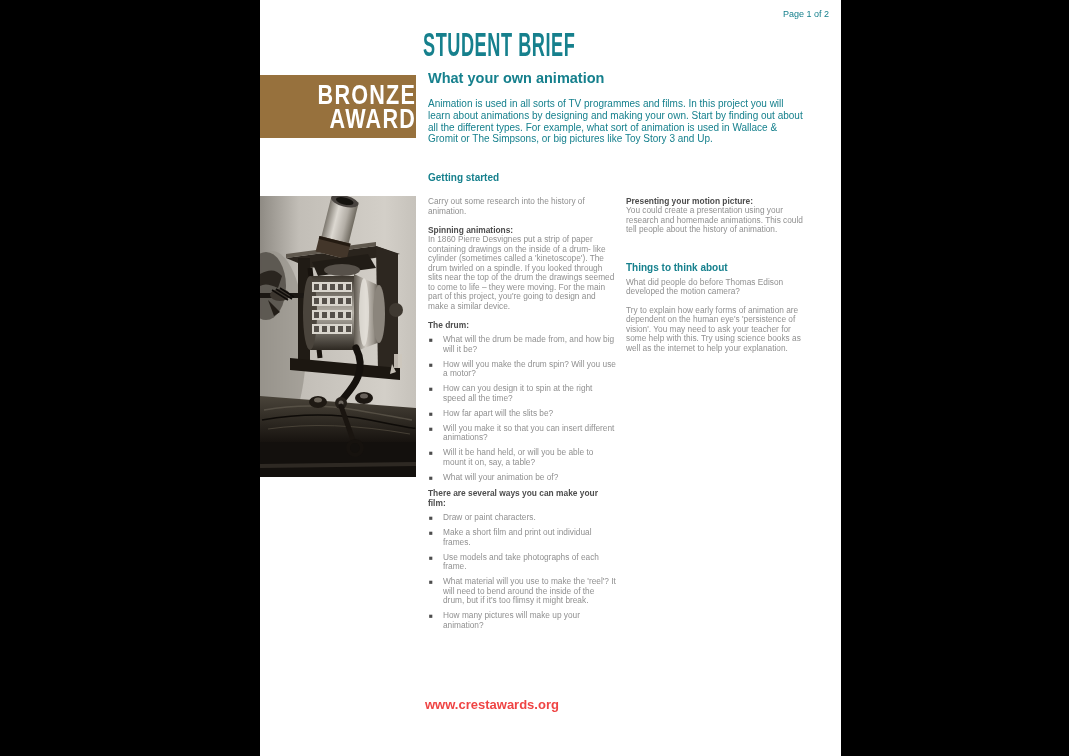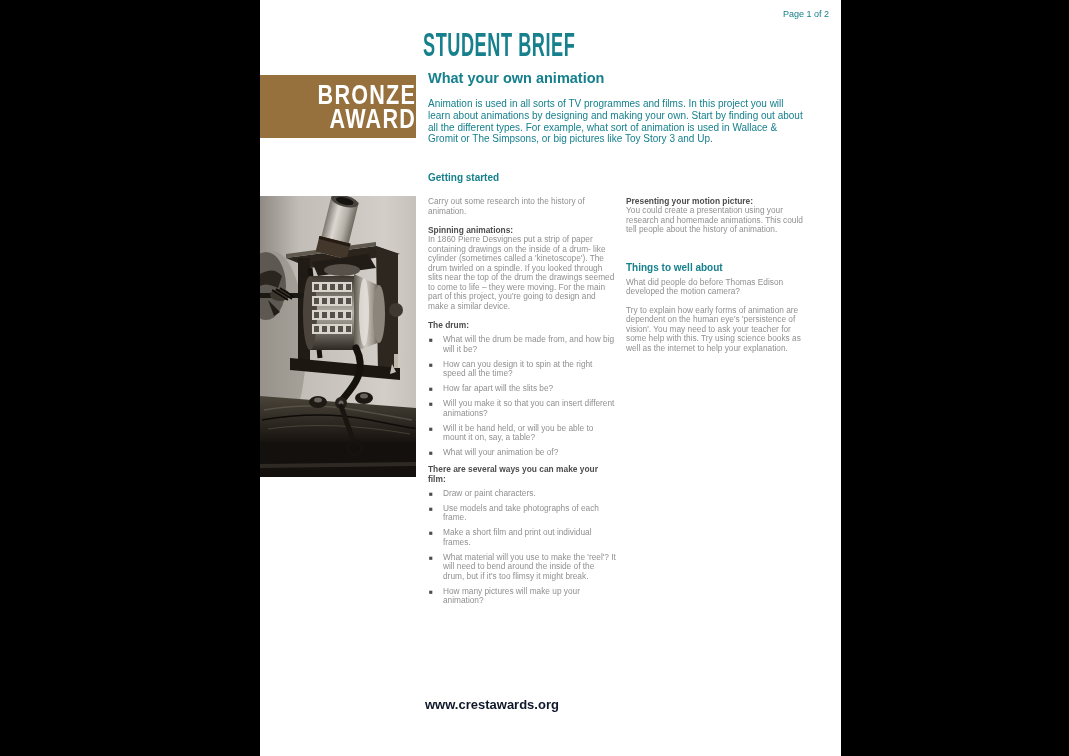--- a/index.html
+++ b/index.html
@@ -42,21 +42,21 @@
   .col p{margin:0 0 9px;}
   .teal-h{margin:0 0 14px;font-size:10px;line-height:10px;font-weight:700;color:#16808d;}
   .teal-h.think{margin:28px 0 5px;}
   .dark-h{margin:0;font-size:8.4px;line-height:10px;font-weight:700;color:#4d4d4d;}
   .dark-h.spaced{margin:0 0 5px;}
   .dark-h.film{margin:6px 0 5px;}
   .col ul{list-style:none;margin:0 0 4px;padding:0;}
   .col li{position:relative;padding-left:15px;margin:0 0 5.5px;}
   .sq{position:absolute;left:1px;top:0;font-size:6.5px;line-height:9px;color:#4d4d4d;}
   .footer{
-    position:absolute;left:165px;top:697px;font-size:13px;font-weight:700;color:#0f172a;text-decoration:none;
+    position:absolute;left:165px;top:697px;font-size:13px;font-weight:700;color:#ef4444;text-decoration:none;
   }
 </style>
 </head>
 <body>
 
 <div class="page">
 
   <div class="pagenum">Page 1 of 2</div>
 
   <div class="kicker">STUDENT BRIEF</div>
@@ -191,41 +191,42 @@
   <div class="col col-left">
     <h3 class="teal-h">Getting started</h3>
     <p>Carry out some research into the history of animation.</p>
 
     <h4 class="dark-h">Spinning animations:</h4>
     <p>In 1860 Pierre Desvignes put a strip of paper containing drawings on the inside of a drum- like cylinder (sometimes called a 'kinetoscope'). The drum twirled on a spindle. If you looked through slits near the top of the drum the drawings seemed to come to life – they were moving. For the main part of this project, you're going to design and make a similar device.</p>
 
     <h4 class="dark-h spaced">The drum:</h4>
     <ul>
       <li><span class="sq">■</span><span>What will the drum be made from, and how big will it be?</span></li>
+      <li><span class="sq">■</span><span>How will you make the drum spin? Will you use a motor?</span></li>
       <li><span class="sq">■</span><span>How can you design it to spin at the right speed all the time?</span></li>
       <li><span class="sq">■</span><span>How far apart will the slits be?</span></li>
       <li><span class="sq">■</span><span>Will you make it so that you can insert different animations?</span></li>
       <li><span class="sq">■</span><span>Will it be hand held, or will you be able to mount it on, say, a table?</span></li>
       <li><span class="sq">■</span><span>What will your animation be of?</span></li>
     </ul>
 
     <h4 class="dark-h film">There are several ways you can make your film:</h4>
     <ul>
       <li><span class="sq">■</span><span>Draw or paint characters.</span></li>
+      <li><span class="sq">■</span><span>Make a short film and print out individual frames.</span></li>
       <li><span class="sq">■</span><span>Use models and take photographs of each frame.</span></li>
-      <li><span class="sq">■</span><span>Make a short film and print out individual frames.</span></li>
       <li><span class="sq">■</span><span>What material will you use to make the 'reel'? It will need to bend around the inside of the drum, but if it's too flimsy it might break.</span></li>
       <li><span class="sq">■</span><span>How many pictures will make up your animation?</span></li>
     </ul>
   </div>
 
   <div class="col col-right">
     <h4 class="dark-h">Presenting your motion picture:</h4>
     <p>You could create a presentation using your research and homemade animations. This could tell people about the history of animation.</p>
 
-    <h3 class="teal-h think">Things to well about</h3>
+    <h3 class="teal-h think">Things to think about</h3>
     <p>What did people do before Thomas Edison developed the motion camera?</p>
     <p>Try to explain how early forms of animation are dependent on the human eye's 'persistence of vision'. You may need to ask your teacher for some help with this. Try using science books as well as the internet to help your explanation.</p>
   </div>
 
   <a class="footer" href="#">www.crestawards.org</a>
 
 </div>
 
 </body></html>

